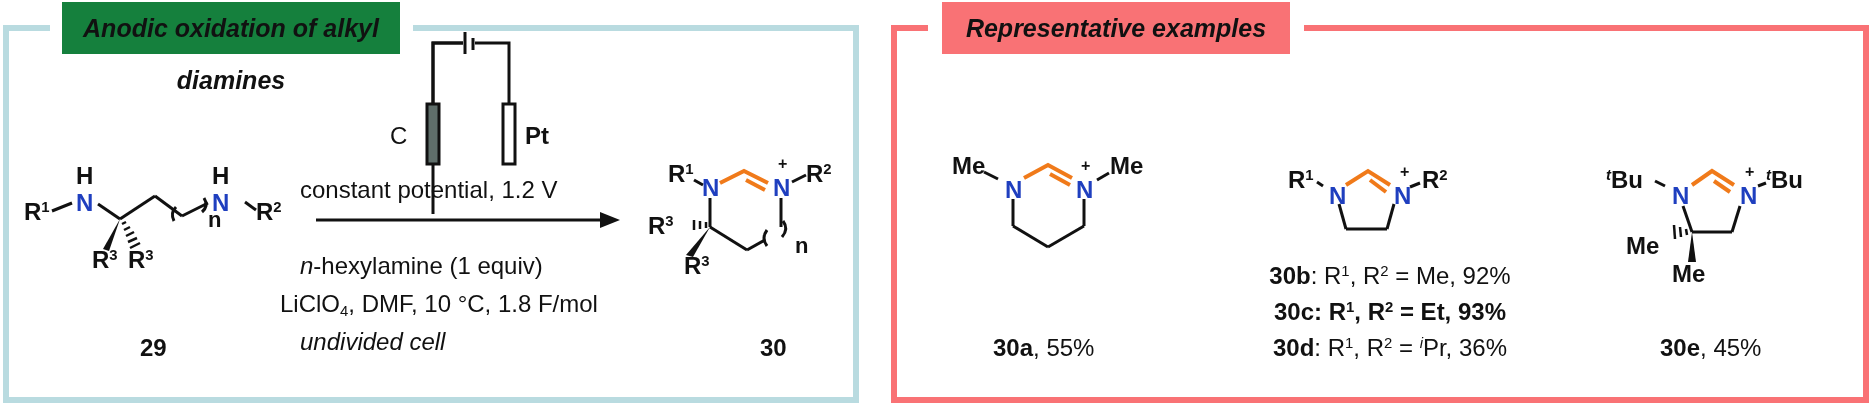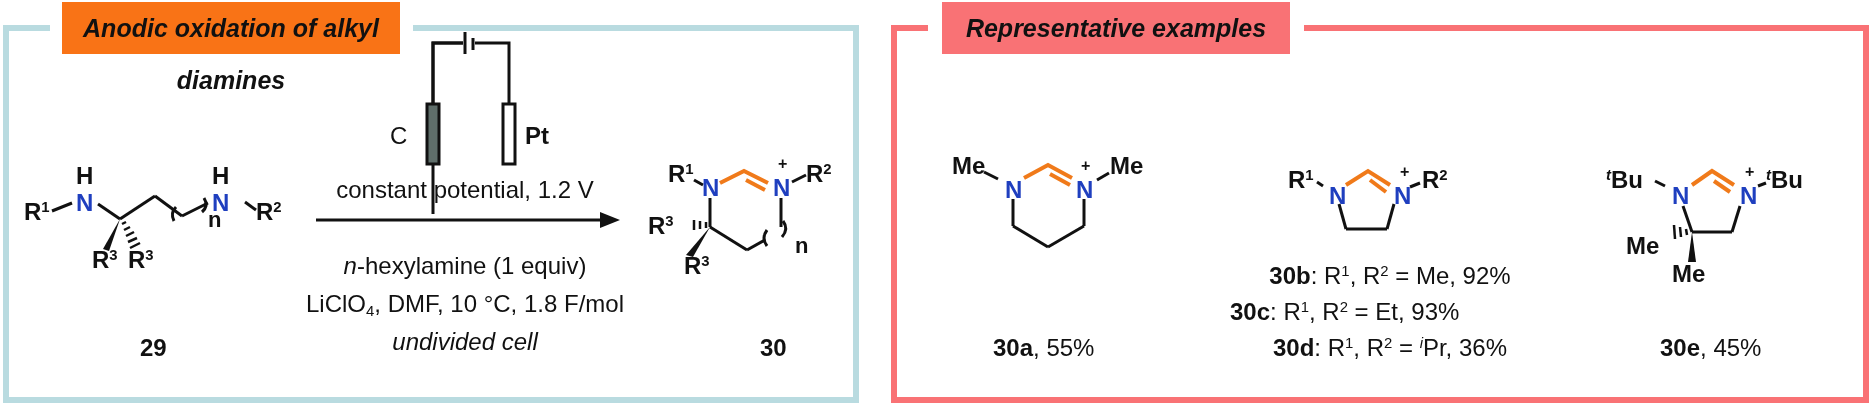--- a/index.html
+++ b/index.html
@@ -2,27 +2,27 @@
 <html><head>
 <meta charset="utf-8">
 <style>
   html,body{margin:0;padding:0;background:#fff;}
   body{width:1871px;height:406px;position:relative;overflow:hidden;font-family:"Liberation Sans",sans-serif;color:#111;}
   .abs{position:absolute;}
   .box{position:absolute;border-style:solid;border-width:6px;box-sizing:border-box;}
   .box-left{left:3px;top:25px;width:856px;height:378px;border-color:#b9dbe0;}
   .box-right{left:891px;top:25px;width:978px;height:378px;border-color:#f97275;}
   .title{position:absolute;font-weight:bold;font-style:italic;font-size:25px;text-align:center;line-height:52px;height:52px;}
-  .title-left{left:62px;top:2px;width:338px;background:#f97316;}
+  .title-left{left:62px;top:2px;width:338px;background:#15803d;}
   .title-right{left:942px;top:2px;width:348px;background:#f97275;}
   .gapcover{position:absolute;background:#fff;height:10px;top:22px;}
   .txt{position:absolute;font-size:24px;white-space:nowrap;}
   .bold{font-weight:bold;}
   .it{font-style:italic;}
-  .center{text-align:center;}
+  .center{}
   sup{font-size:0.62em;vertical-align:0.55em;line-height:0;}
   sub{font-size:0.62em;vertical-align:-0.25em;line-height:0;}
 </style>
 </head>
 <body>
 
 <div class="box box-left"></div>
 <div class="box box-right"></div>
 <div class="gapcover" style="left:50px;width:363px;"></div>
 <div class="gapcover" style="left:928px;width:376px;"></div>
@@ -166,21 +166,21 @@
 <div class="txt bold" style="left:1110px;top:152px;">Me</div>
 <div class="txt" style="left:993px;top:334px;"><b>30a</b><span>, 55%</span></div>
 
 <div class="txt bold" style="left:1288px;top:166px;"><span>R</span><sup>1</sup></div>
 <div class="txt bold" style="left:1329px;top:182px;color:#1f3fbf;">N</div>
 <div class="txt bold" style="left:1394px;top:182px;color:#1f3fbf;">N</div>
 <div class="txt bold" style="left:1400px;top:163px;font-size:16px;">+</div>
 <div class="txt bold" style="left:1422px;top:166px;"><span>R</span><sup>2</sup></div>
 
 <div class="txt" style="left:1230px;top:262px;width:320px;text-align:center;"><b>30b</b><span>: R</span><sup>1</sup><span>, R</span><sup>2</sup><span> = Me, 92%</span></div>
-<div class="txt" style="left:1230px;top:298px;width:320px;"><b>30c</b><span>: R</span><sup>1</sup><span>, R</span><sup>2</sup><span> = Et, 93%</span></div>
+<div class="txt" style="left:1230px;top:298px;width:320px;text-align:center;font-weight:bold;"><b>30c</b><span>: R</span><sup>1</sup><span>, R</span><sup>2</sup><span> = Et, 93%</span></div>
 <div class="txt" style="left:1230px;top:334px;width:320px;text-align:center;"><b>30d</b><span>: R</span><sup>1</sup><span>, R</span><sup>2</sup><span> = </span><sup class="it">i</sup><span>Pr, 36%</span></div>
 
 <div class="txt bold" style="left:1606px;top:166px;"><sup class="it">t</sup><span>Bu</span></div>
 <div class="txt bold" style="left:1672px;top:182px;color:#1f3fbf;">N</div>
 <div class="txt bold" style="left:1740px;top:182px;color:#1f3fbf;">N</div>
 <div class="txt bold" style="left:1745px;top:163px;font-size:16px;">+</div>
 <div class="txt bold" style="left:1766px;top:166px;"><sup class="it">t</sup><span>Bu</span></div>
 <div class="txt bold" style="left:1626px;top:232px;">Me</div>
 <div class="txt bold" style="left:1672px;top:260px;">Me</div>
 <div class="txt" style="left:1660px;top:334px;"><b>30e</b><span>, 45%</span></div>

